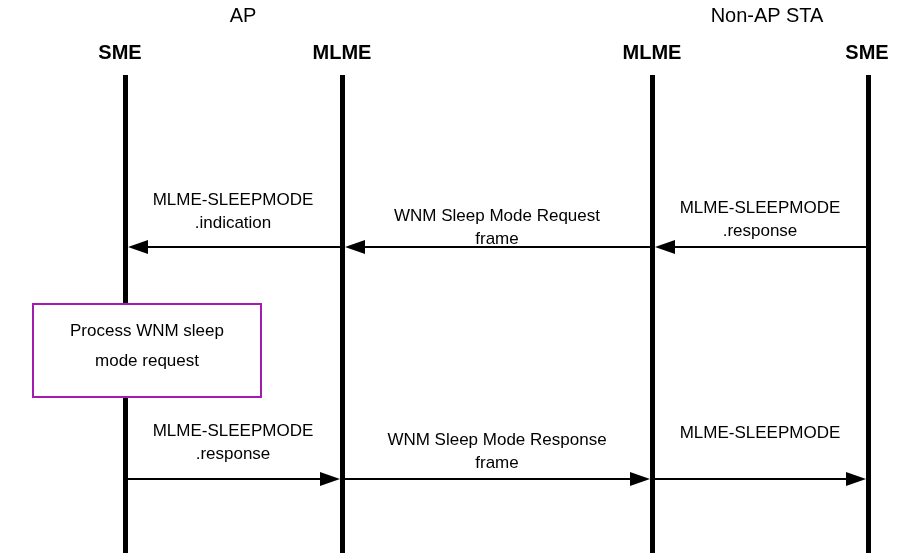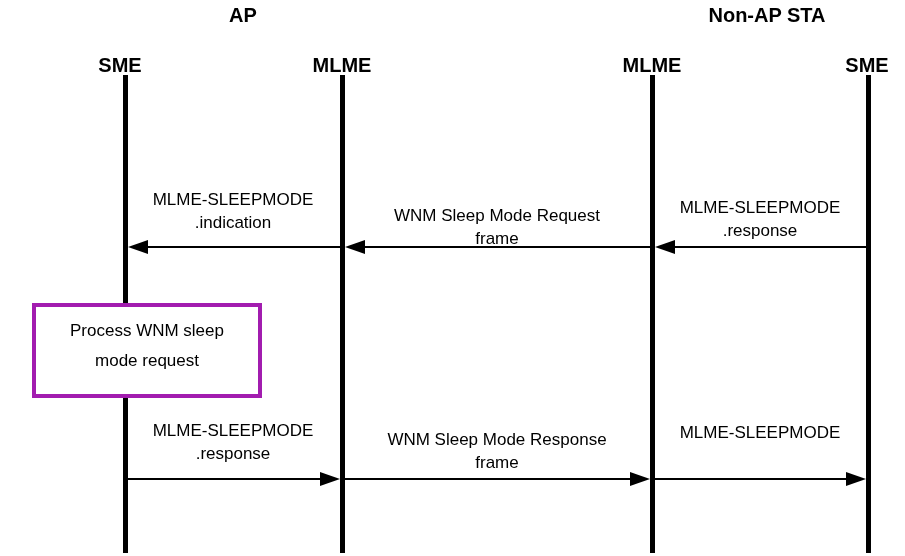--- a/index.html
+++ b/index.html
@@ -14,31 +14,30 @@
     background: #ffffff;
     font-family: "Liberation Sans", sans-serif;
     color: #000000;
     overflow: hidden;
   }
   .group-title {
     position: absolute;
     top: 4px;
     transform: translateX(-50%);
     font-size: 20px;
-    font-weight: bold;
+    font-weight: normal;
     white-space: nowrap;
   }
   .lifeline-label {
     position: absolute;
     top: 41px;
     transform: translateX(-50%);
     font-size: 20px;
     font-weight: bold;
     white-space: nowrap;
-    margin-top: 13px;
   }
   .lifeline {
     position: absolute;
     top: 75px;
     width: 5px;
     height: 478px;
     background: #000000;
     z-index: 1;
   }
   .arrow {
@@ -79,21 +78,21 @@
     line-height: 23px;
     white-space: nowrap;
   }
   .process-box {
     position: absolute;
     left: 32px;
     top: 303px;
     width: 230px;
     height: 95px;
     background: #ffffff;
-    border: 4px solid #a21caf;
+    border: 2px solid #a21caf;
     box-sizing: border-box;
     z-index: 2;
     display: flex;
     flex-direction: column;
     justify-content: center;
     align-items: center;
     padding-bottom: 10px;
     font-size: 17px;
     line-height: 30px;
     text-align: center;

